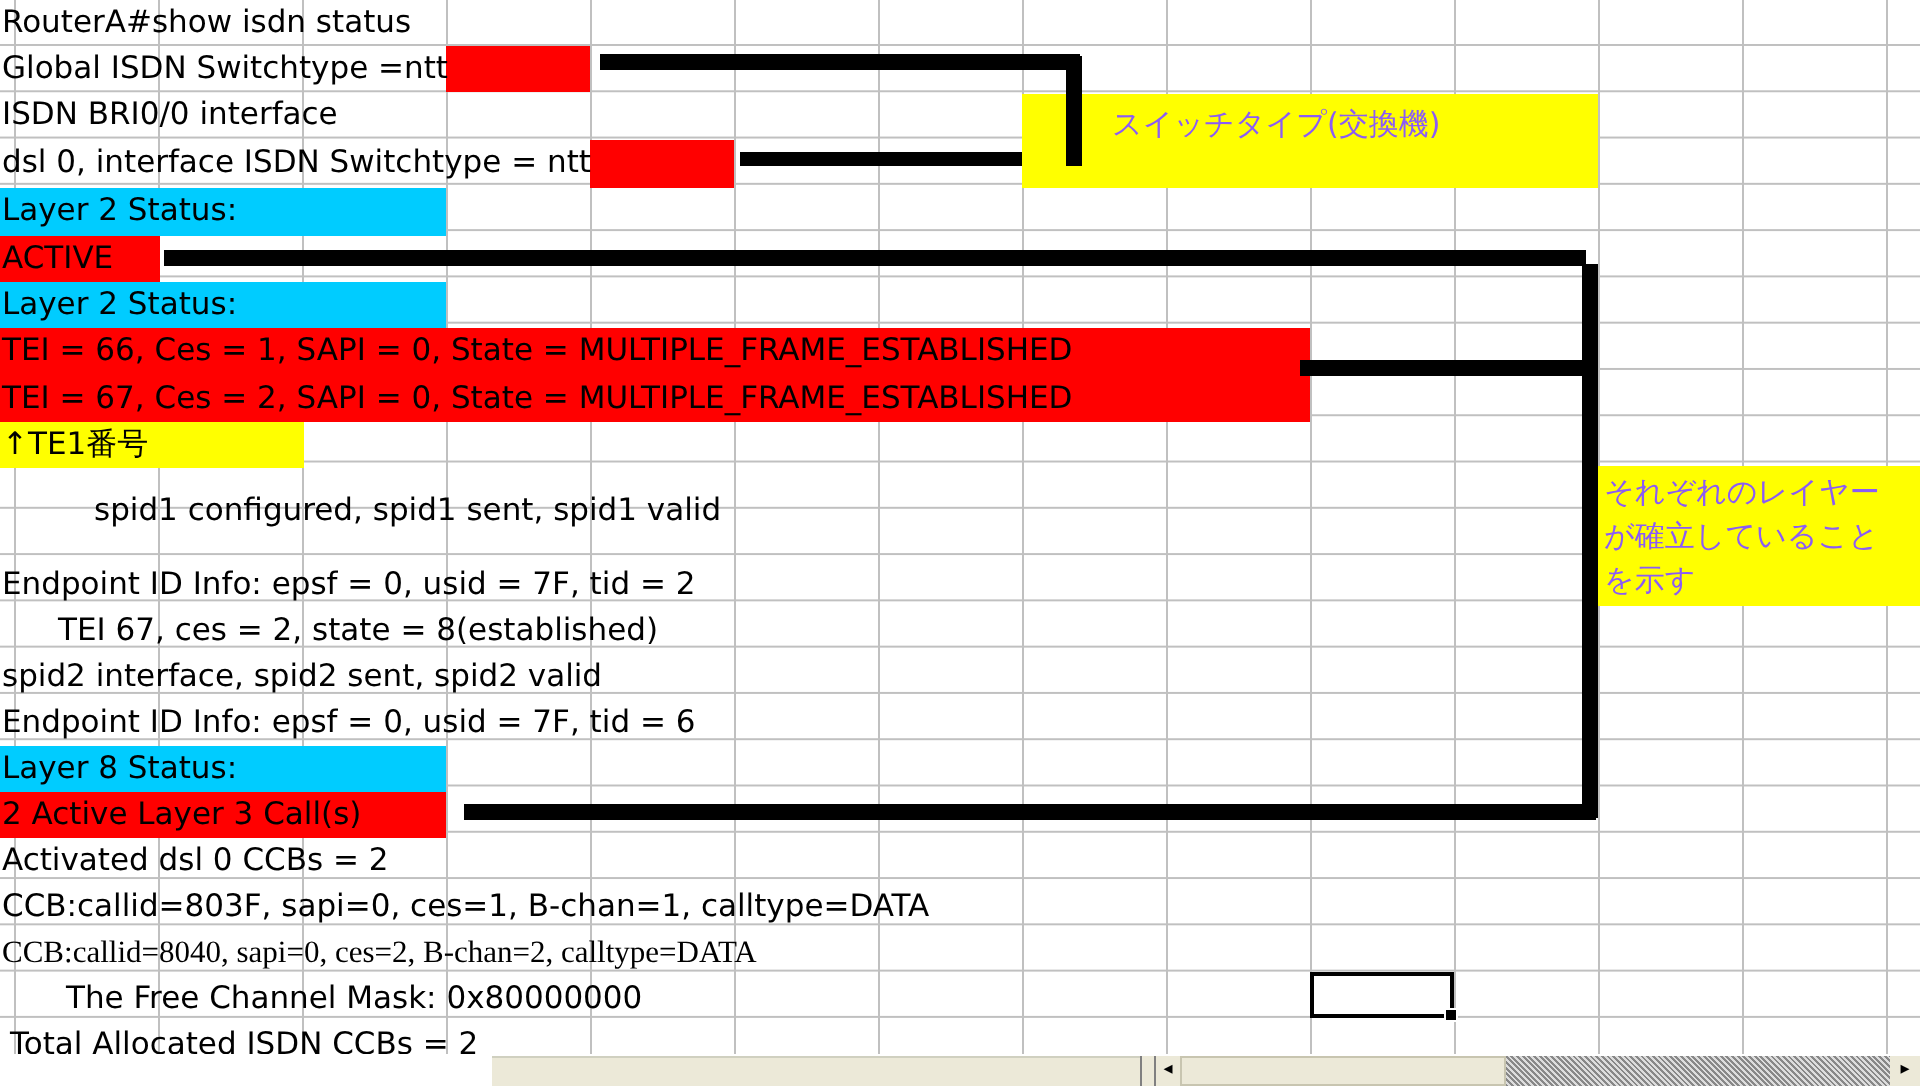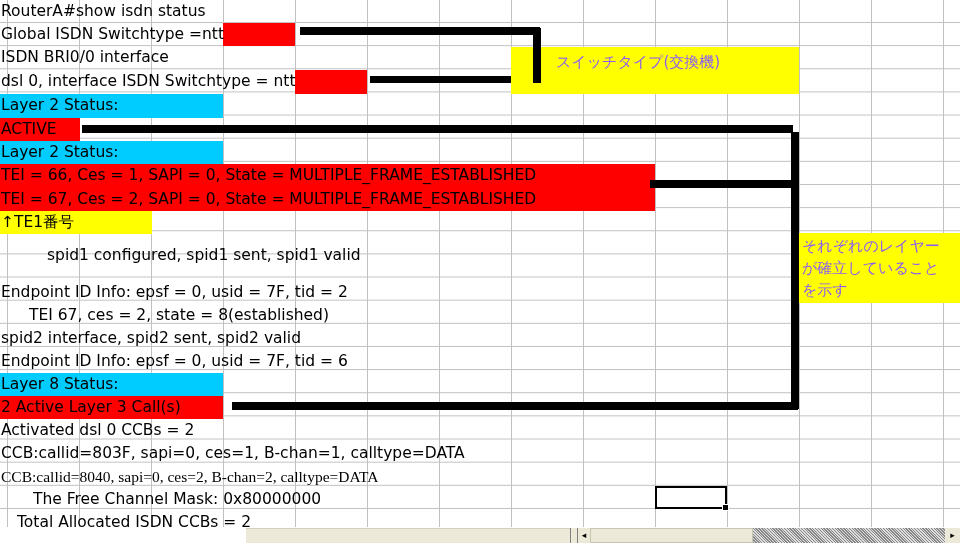--- a/index.html
+++ b/index.html
@@ -61,21 +61,21 @@
   <div class="cell" style="left:0;top:281px;">Endpoint ID Info: epsf = 0, usid = 7F, tid = 2</div>
   <div class="cell" style="left:0;top:304px;margin-left:28px;">TEI 67, ces = 2, state = 8(established)</div>
   <div class="cell" style="left:0;top:327px;">spid2  interface, spid2  sent, spid2  valid</div>
   <div class="cell" style="left:0;top:350px;">Endpoint ID Info: epsf = 0, usid = 7F, tid = 6</div>
   <div class="cell" style="left:0;top:373px;">Layer 8 Status:</div>
   <div class="cell" style="left:0;top:396px;">2 Active Layer 3 Call(s)</div>
   <div class="cell" style="left:0;top:419px;">Activated dsl 0 CCBs = 2</div>
   <div class="cell" style="left:0;top:442px;">CCB:callid=803F, sapi=0, ces=1, B-chan=1, calltype=DATA</div>
   <div class="cell" style="left:0;top:465px;font-family:Liberation Serif, serif;">CCB:callid=8040, sapi=0, ces=2, B-chan=2, calltype=DATA</div>
   <div class="cell" style="left:0;top:488px;padding-left:33px;">The Free Channel Mask: 0x80000000</div>
-  <div class="cell" style="left:16px;top:511px;">Total Allocated ISDN CCBs = 2</div>
+  <div class="cell" style="left:4px;top:511px;">Total Allocated ISDN CCBs = 2</div>
 
   <div class="line" style="left:300px;top:27px;width:240px;height:8px;"></div>
   <div class="line" style="left:533px;top:28px;width:8px;height:55px;"></div>
   <div class="line" style="left:370px;top:76px;width:167px;height:7px;"></div>
 
   <div class="note" style="left:511px;top:47px;width:288px;height:47px;padding:4px 0 0 45px;"><span>スイッチタイプ(交換機)</span></div>
   <div class="line" style="left:533px;top:47px;width:8px;height:36px;"></div>
 
   <div class="line" style="left:82px;top:125px;width:711px;height:8px;"></div>
   <div class="line" style="left:791px;top:132px;width:8px;height:277px;"></div>

